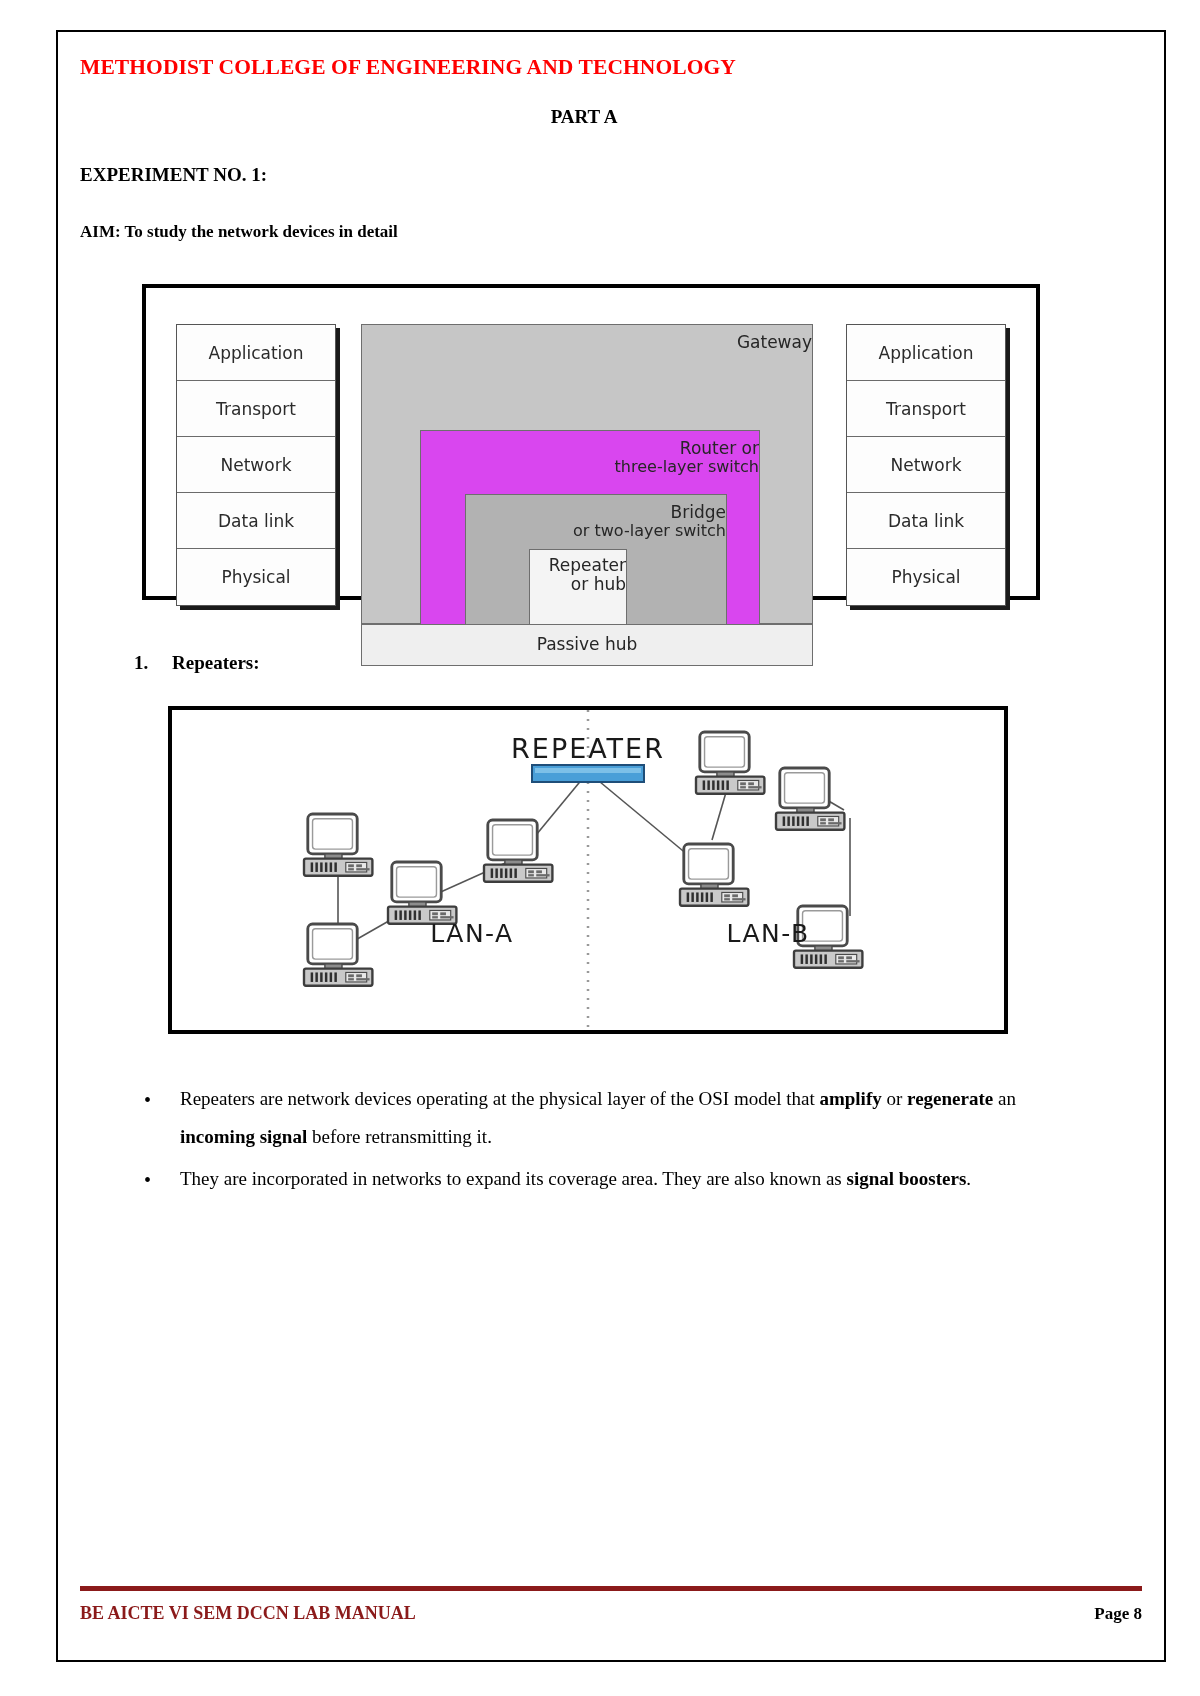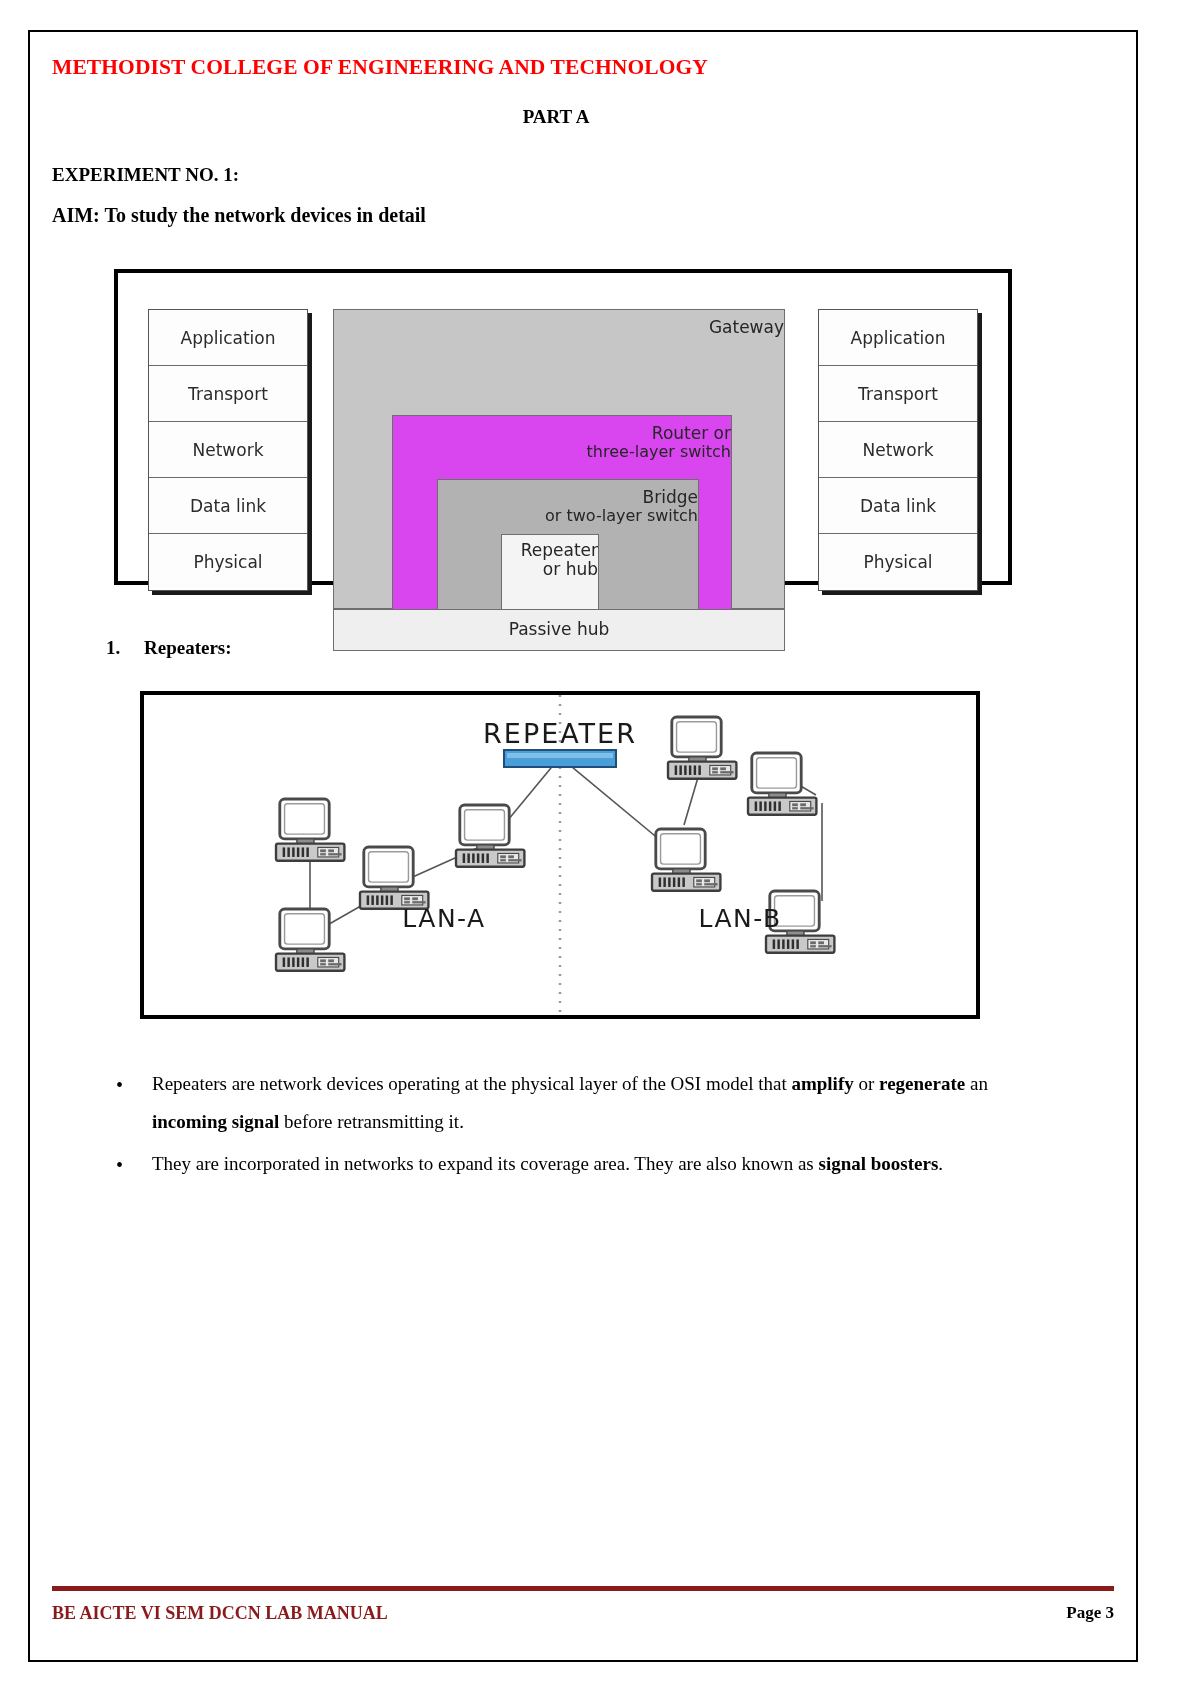--- a/index.html
+++ b/index.html
@@ -12,21 +12,21 @@
     height: 1696px;
     font-family: "Liberation Serif", serif;
     color: #000000;
     position: relative;
     overflow: hidden;
   }
 
   
   #page {
     position: absolute;
-    left: 28px;
+    left: 56px;
     top: 30px;
     width: 1110px;
     height: 1632px;
     border: 2px solid #000;
     box-sizing: border-box;
     background: #fff;
   }
   #page-inner {
     position: absolute;
     left: 22px;
@@ -56,22 +56,22 @@
     font-size: 19px;
     margin-top: 36px;
   }
   .study-line {
     font-weight: bold;
     font-size: 19px;
     margin-top: 18px;
   }
   .aim-line {
     font-weight: bold;
-    font-size: 20px;
-    margin-top: 18px;
+    font-size: 17px;
+    margin-top: 36px;
   }
 
   
   #figure1 {
     position: relative;
     margin: 42px 12px 0 62px;
     width: 898px;
     height: 316px;
     border: 4px solid #000;
     box-sizing: border-box;
@@ -218,21 +218,21 @@
     bottom: 36px;
   }
   .footer-rule {
     height: 5px;
     background: #8b1a1a;
     width: 100%;
   }
   .footer-row {
     display: flex;
     justify-content: space-between;
-    align-items: flex-start;
+    align-items: center;
     margin-top: 12px;
   }
   .footer-left {
     color: #8b1a1a;
     font-weight: bold;
     font-size: 18px;
   }
   .footer-right {
     color: #000;
     font-weight: bold;
@@ -387,16 +387,16 @@
         <span><span>They are incorporated in networks to expand its coverage area. They are also known as </span><b>signal boosters</b><span>.</span></span>
       </li>
     </ul>
 
   </div>
 
   <div id="footer">
     <div class="footer-rule" style="background: rgb(139, 26, 26);"></div>
     <div class="footer-row">
       <span class="footer-left">BE AICTE VI SEM DCCN LAB MANUAL</span>
-      <span class="footer-right">Page 3</span>
+      <span class="footer-right">Page 8</span>
     </div>
   </div>
 </div>
 
 </body></html>

